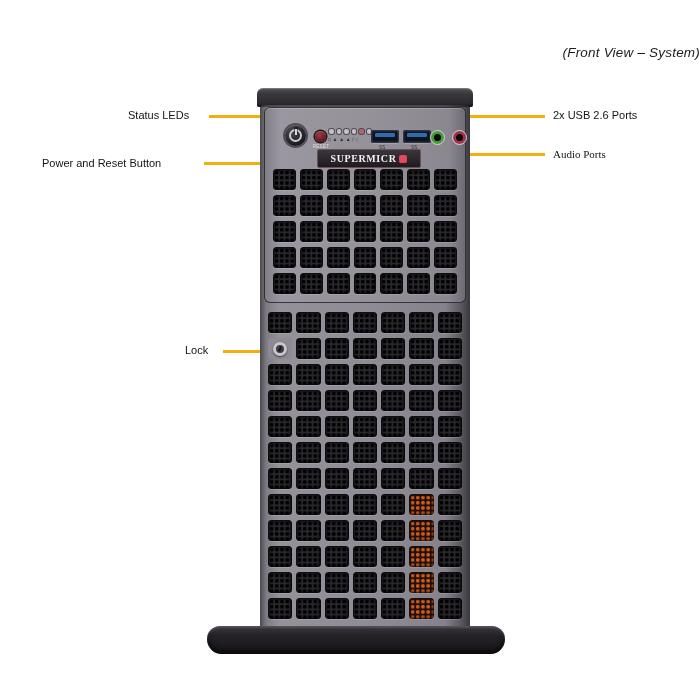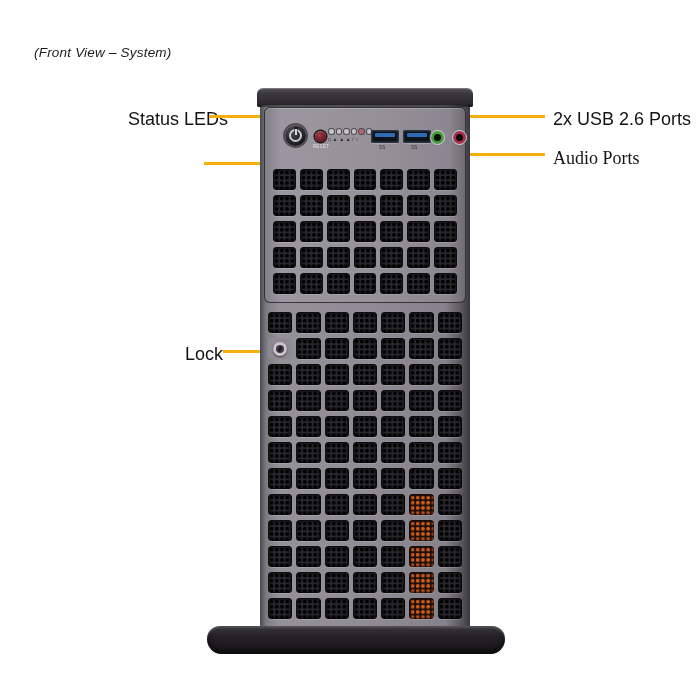--- a/index.html
+++ b/index.html
@@ -1,22 +1,22 @@
 <!DOCTYPE html>
 <html style="--callout-line: #F2AF0D; --body-gray: #8D8A93; --usb-blue: #2D6CB4; --audio-green: #3F9E34; --audio-pink: #A63049; --logo-red: #E8485C; --vent-orange: #CF5C1A; --led-dot: #C6C3CA;"><head>
 <meta charset="utf-8">
 <style>
   html,body{margin:0;padding:0;background:#fff;}
   .page{position:relative;width:700px;height:700px;background:#ffffff;overflow:hidden;
         font-family:"Liberation Sans",sans-serif;color:#141414;}
 
   
-  .title{position:absolute;left:34px;top:45px;width:666px;text-align:left;
+  .title{position:absolute;left:34px;top:45px;width:666px;text-align:right;
          font-size:13.5px;font-style:italic;color:#1c1c1c;letter-spacing:.2px;}
-  .label{position:absolute;font-size:18px;color:#141414;white-space:nowrap;}
+  .label{position:absolute;font-size:11px;color:#141414;white-space:nowrap;}
 
   
   .cl{position:absolute;background:var(--callout-line);}
 
   
   .tower{position:absolute;left:260px;top:88px;width:210px;height:552px;}
   .cap{position:absolute;left:-3px;right:-3px;top:0;height:19px;
        background:linear-gradient(180deg,#55535a 0%,#3a383d 30%,#28262b 100%);
        border-radius:6px 6px 2px 2px;
        box-shadow:inset 0 1px 1px rgba(255,255,255,.25), inset 0 -2px 2px rgba(0,0,0,.55);}
@@ -94,20 +94,21 @@
         box-shadow:inset 0 2px 2px rgba(255,255,255,.14), inset 0 -4px 5px rgba(0,0,0,.6);}
 </style>
 </head>
 <body>
 
 <div class="page">
 
   <div class="title">(Front View – System)</div>
 
   <div class="label" style="left:128px;top:109px;">Status LEDs</div>
+  <div class="label" style="left:42px;top:157px;">Power and Reset Button</div>
   <div class="label" style="left:553px;top:109px;">2x USB 2.6 Ports</div>
   <div class="label" style="left:553px;top:148px;font-family:Liberation Serif, serif;">Audio Ports</div>
   <div class="label" style="left:185px;top:344px;">Lock</div>
 
   <div class="cl" style="left:209px;top:115px;width:143px;height:3px;"></div>
   <div class="cl" style="left:349px;top:115px;width:3px;height:17px;"></div>
   <div class="cl" style="left:204px;top:162px;width:119px;height:3px;"></div>
   <div class="cl" style="left:294px;top:147px;width:3px;height:16px;"></div>
   <div class="cl" style="left:320px;top:147px;width:3px;height:16px;"></div>
   <div class="cl" style="left:398px;top:115px;width:147px;height:3px;"></div>
@@ -140,20 +141,24 @@
     <div class="led-icons">□▲▲▲/○</div>
 
     <div class="usb" style="left:111px;top:42px;"></div>
     <div class="usb" style="left:143px;top:42px;"></div>
     <div class="usb-tag" style="left:119px;top:57px;">SS</div>
     <div class="usb-tag" style="left:151px;top:57px;">SS</div>
 
     <div class="jack jack-green"></div>
     <div class="jack jack-pink"></div>
 
+    <div class="badge">
+      <span class="badge-text">SUPERMICR</span>
+      <span class="badge-o"></span>
+    </div>
 
     <div class="grille g-upper" id="g-upper">
         <div class="cell"></div>
         <div class="cell"></div>
         <div class="cell"></div>
         <div class="cell"></div>
         <div class="cell"></div>
         <div class="cell"></div>
         <div class="cell"></div>
         <div class="cell"></div>

